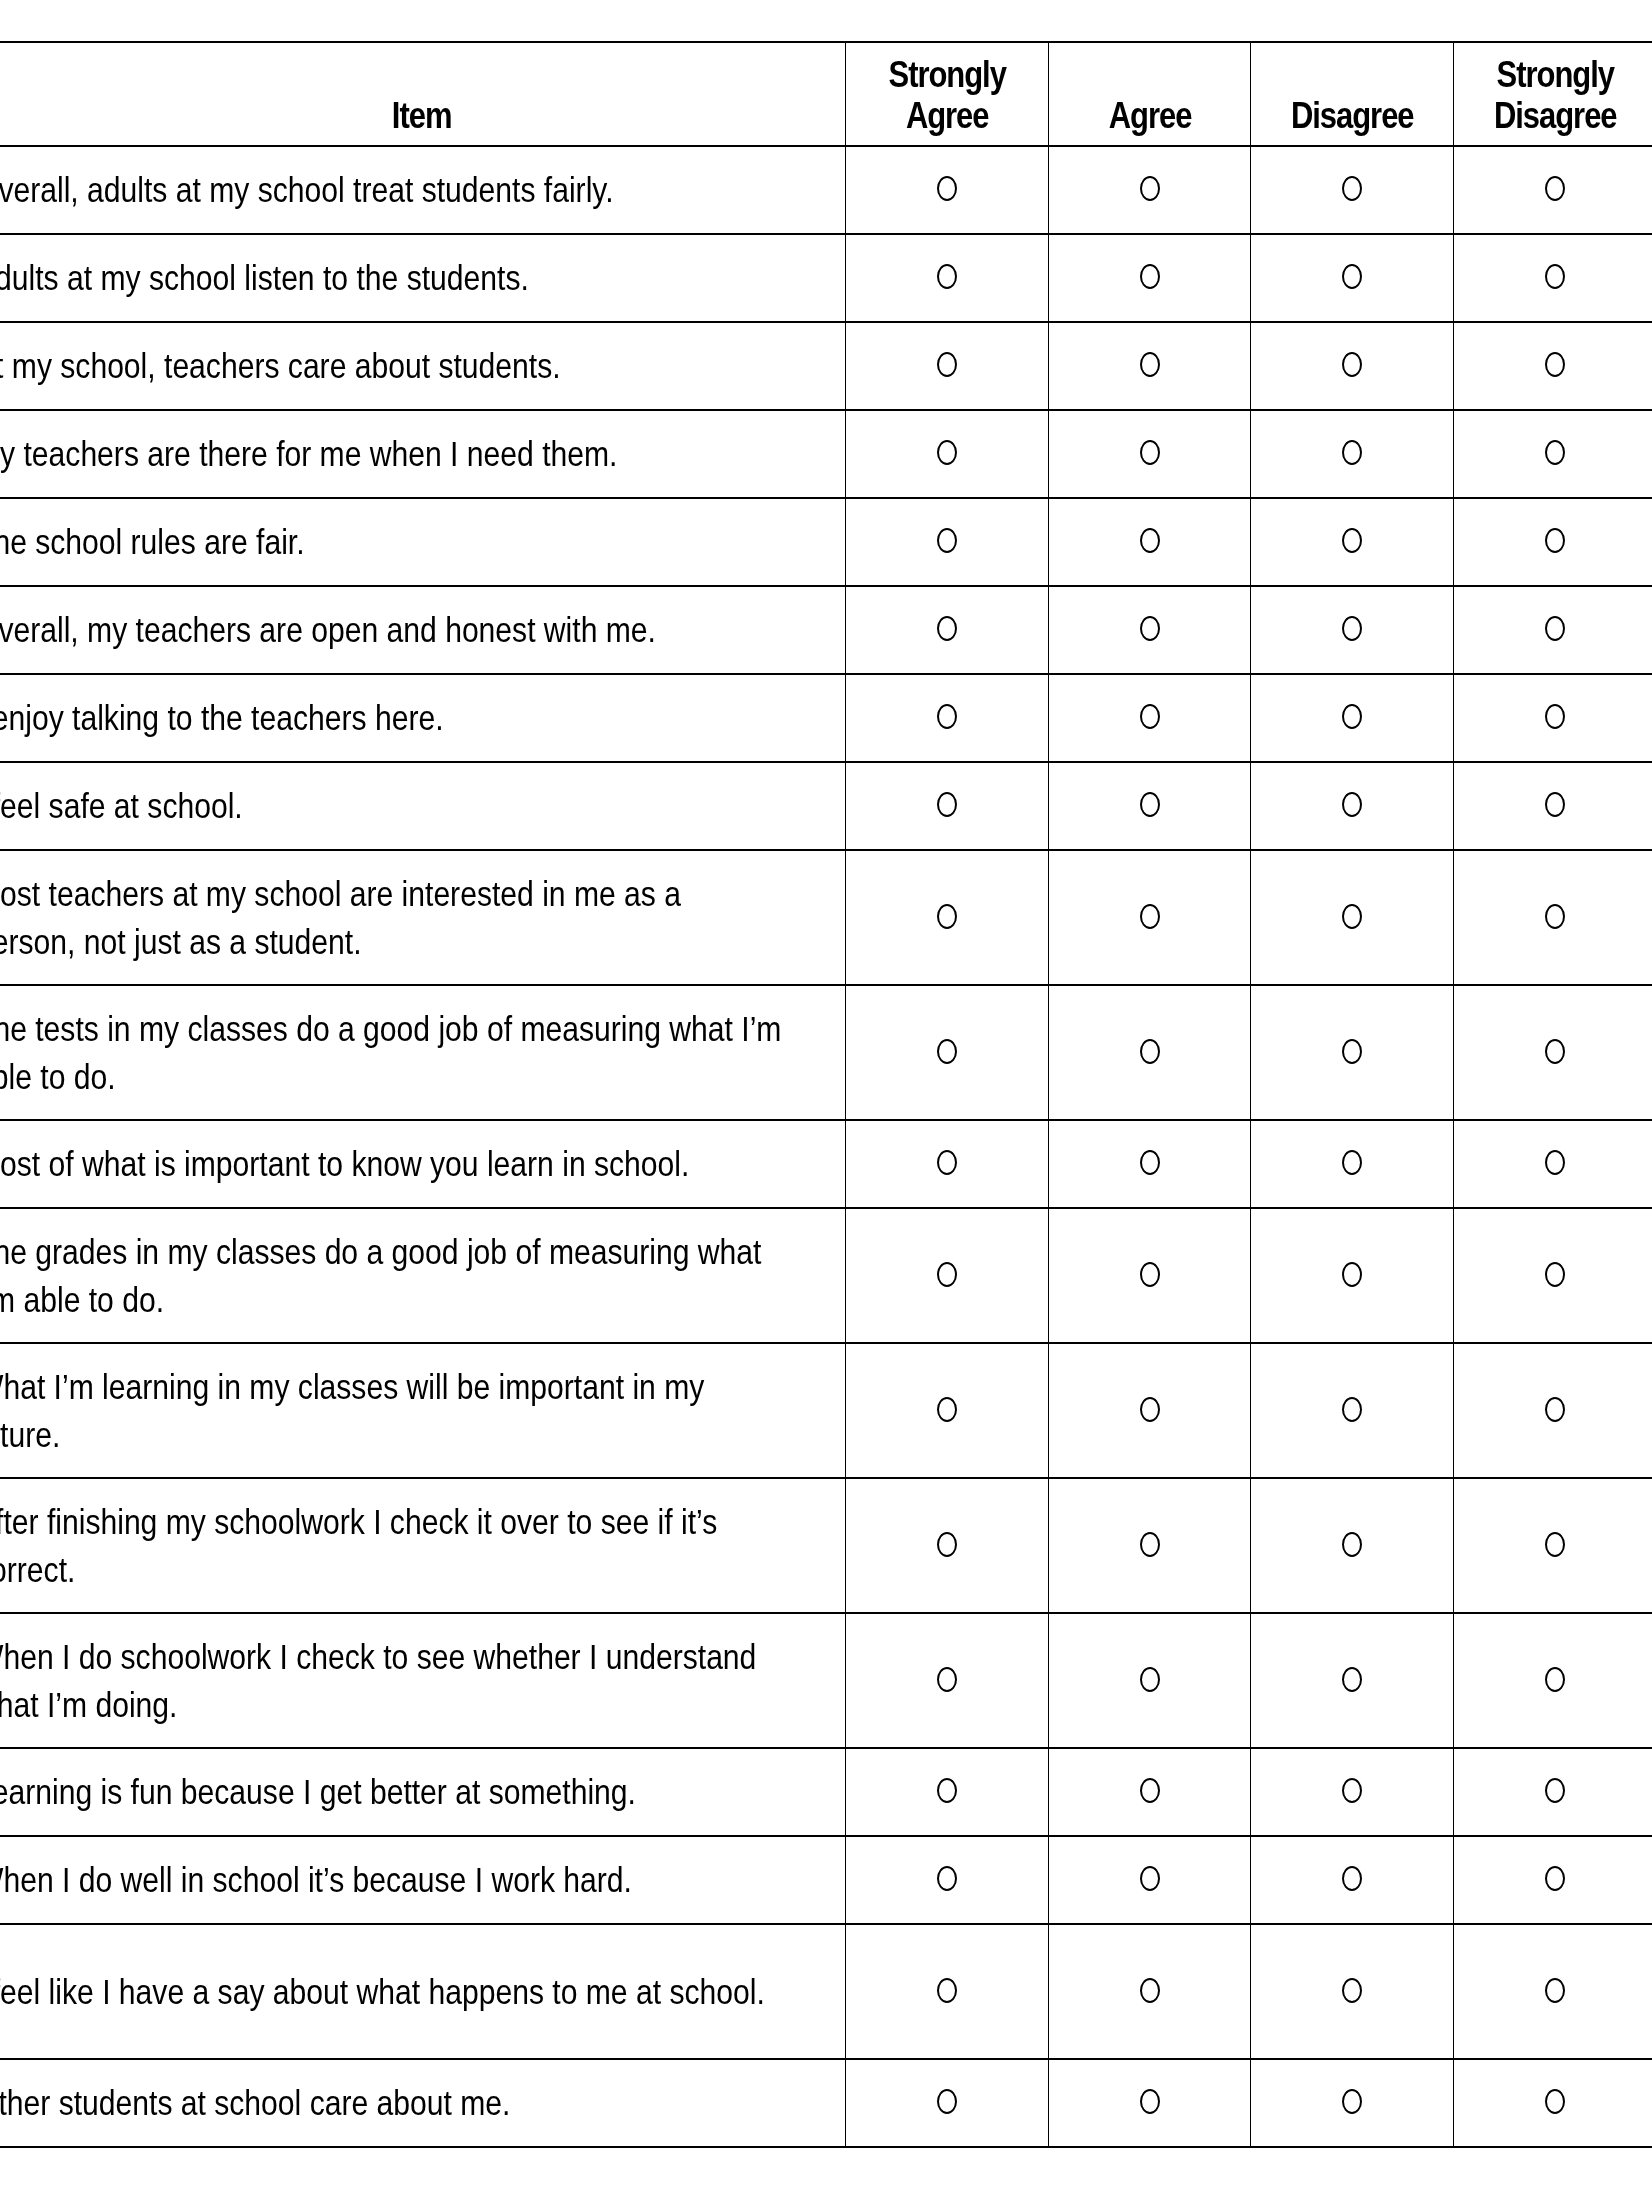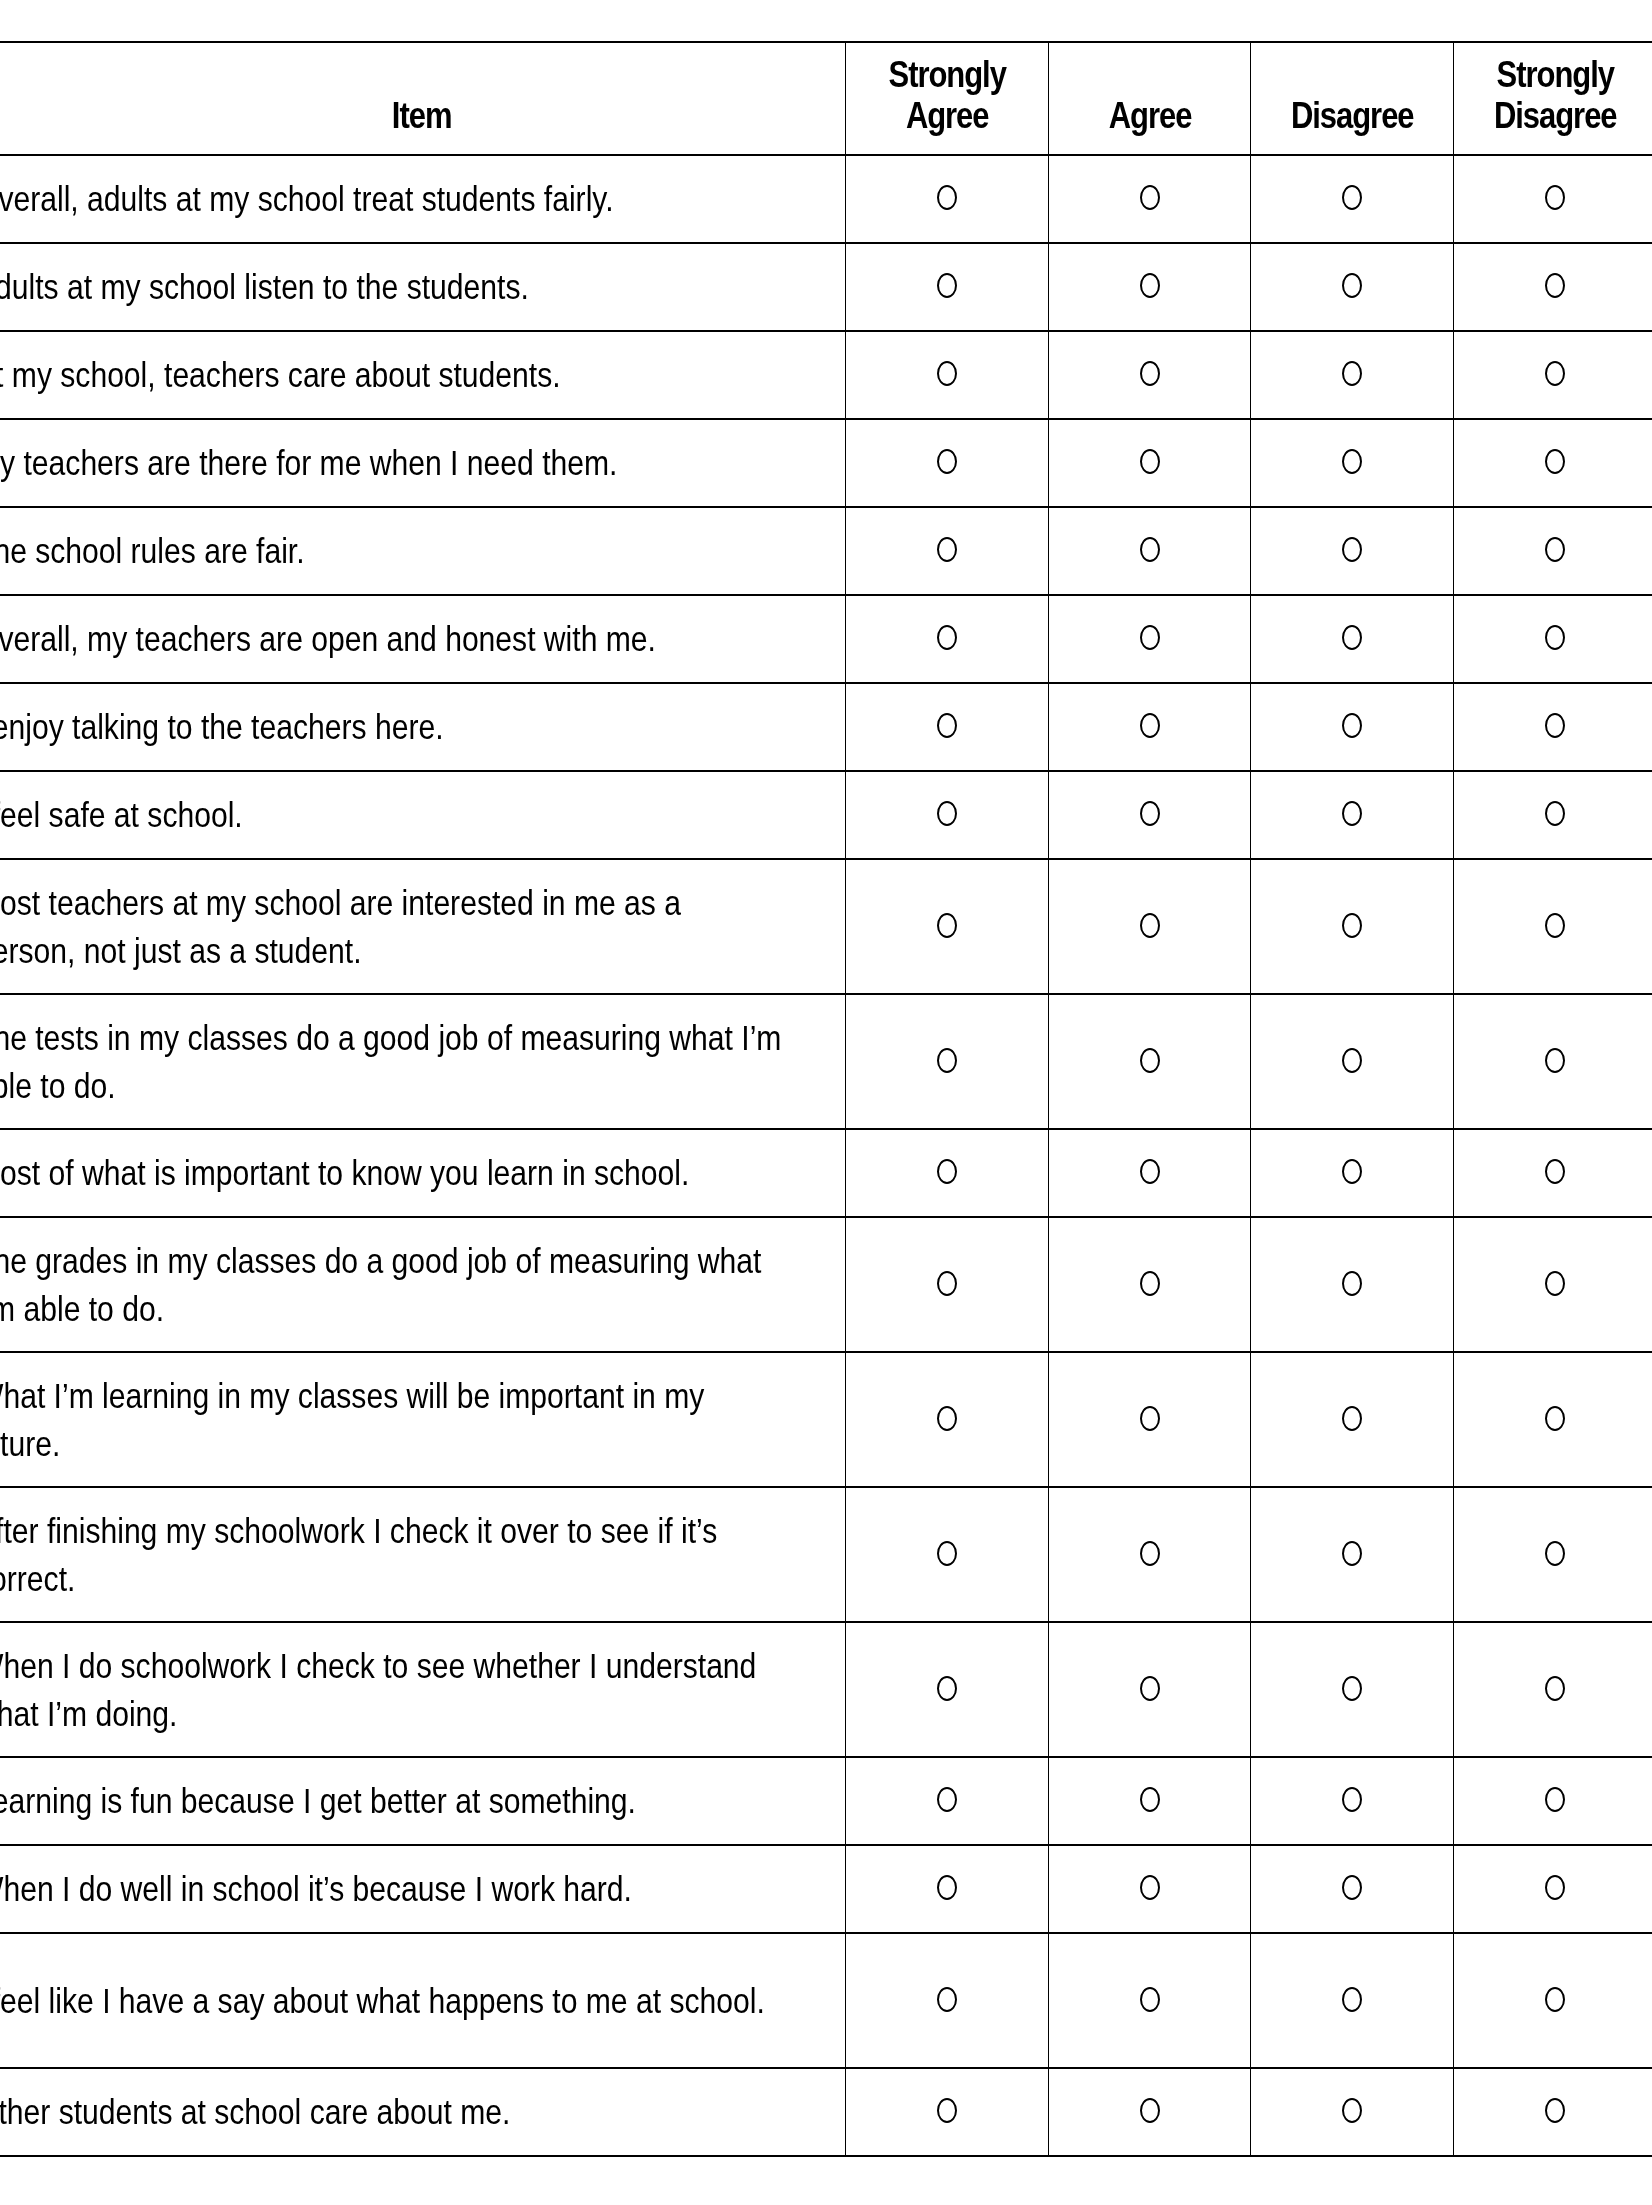--- a/index.html
+++ b/index.html
@@ -4,21 +4,21 @@
 <style>
   html, body { margin: 0; padding: 0; background: #ffffff; }
   body { width: 1653px; height: 2205px; position: relative; overflow: hidden;
          font-family: "Liberation Sans", sans-serif; color: #000; }
   .survey-table { position: absolute; left: -3.3px; top: 41px; width: 1660px;
                   border-collapse: collapse; table-layout: fixed; }
   .survey-table th, .survey-table td { border: 1.6px solid #000; padding: 0; }
   .survey-table tr { border-top: 2.5px solid #000; border-bottom: 2.5px solid #000; }
   .survey-table th { font-weight: bold; font-size: 36px; line-height: 41px;
                      vertical-align: bottom; text-align: center; height: 93px;
-                     padding-bottom: 18px; letter-spacing: -1.2px; transform-origin: center; }
+                     padding-bottom: 9px; letter-spacing: -1.2px; transform-origin: center; }
   .hdr-text { display: inline-block; transform: scaleX(0.86); }
   .col-item { width: 846px; }
   .col-opt { width: 202px; }
   td.item { font-size: 35px; line-height: 48px; text-align: left; vertical-align: middle;
             padding-left: 0; }
   .item-text { display: block; transform: scaleX(0.86); transform-origin: left center;
                width: 947px; margin-left: -23px; white-space: normal; }
   td.opt { text-align: center; vertical-align: middle; }
   .radio { display: inline-block; width: 20px; height: 25px; border: 2.5px solid #000;
            border-radius: 50%; box-sizing: border-box; cursor: pointer; }

